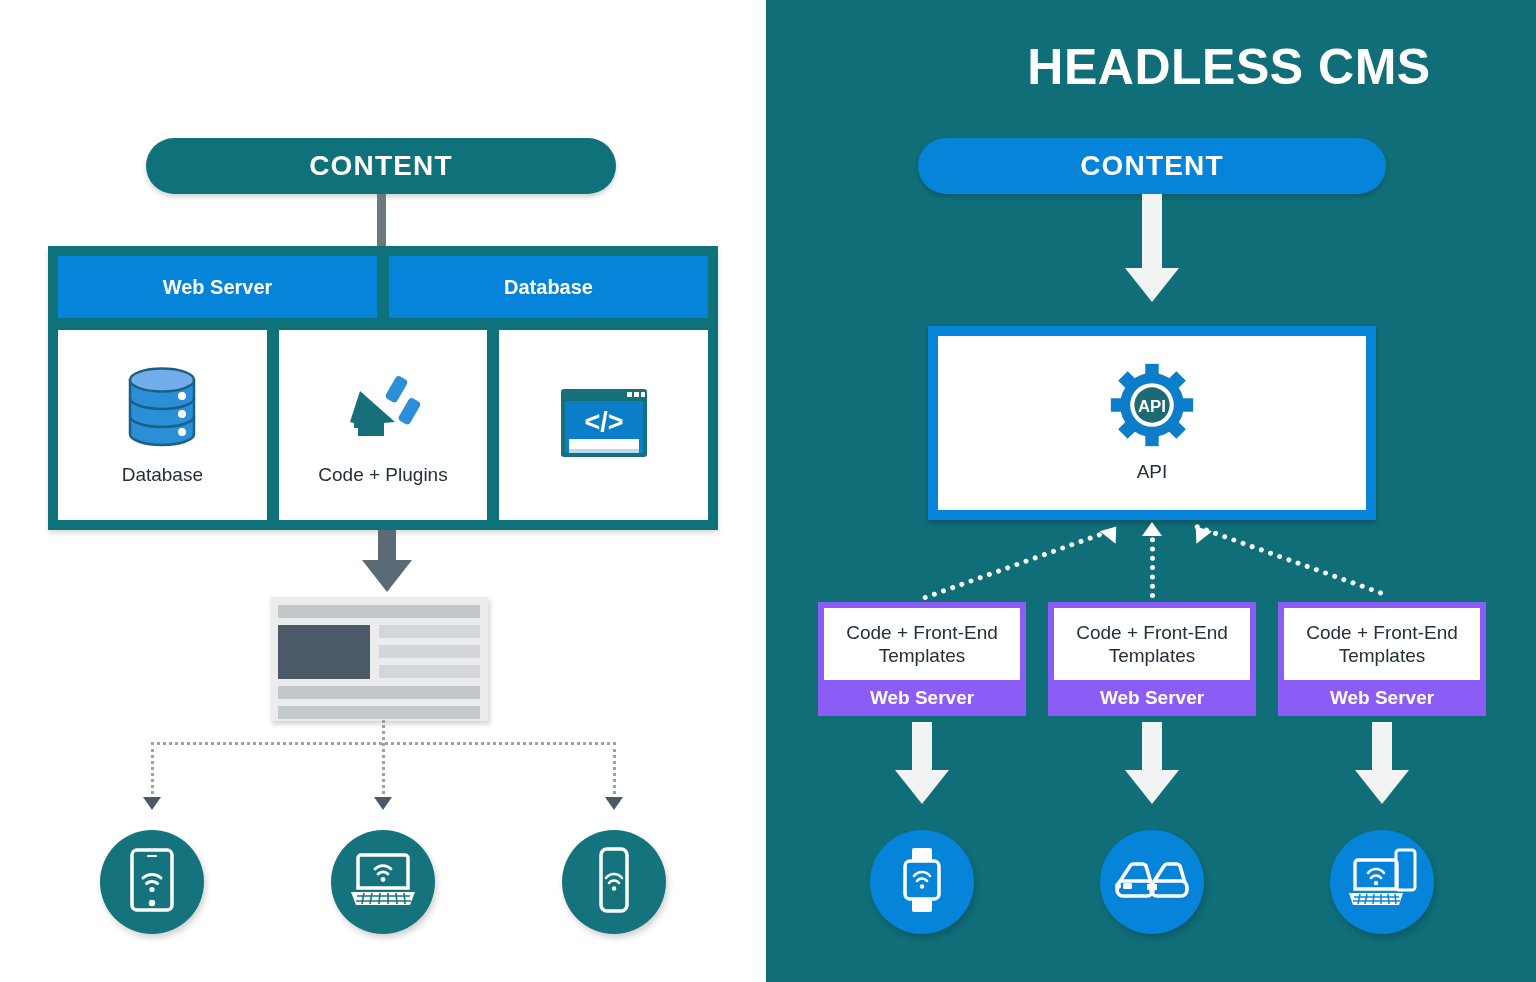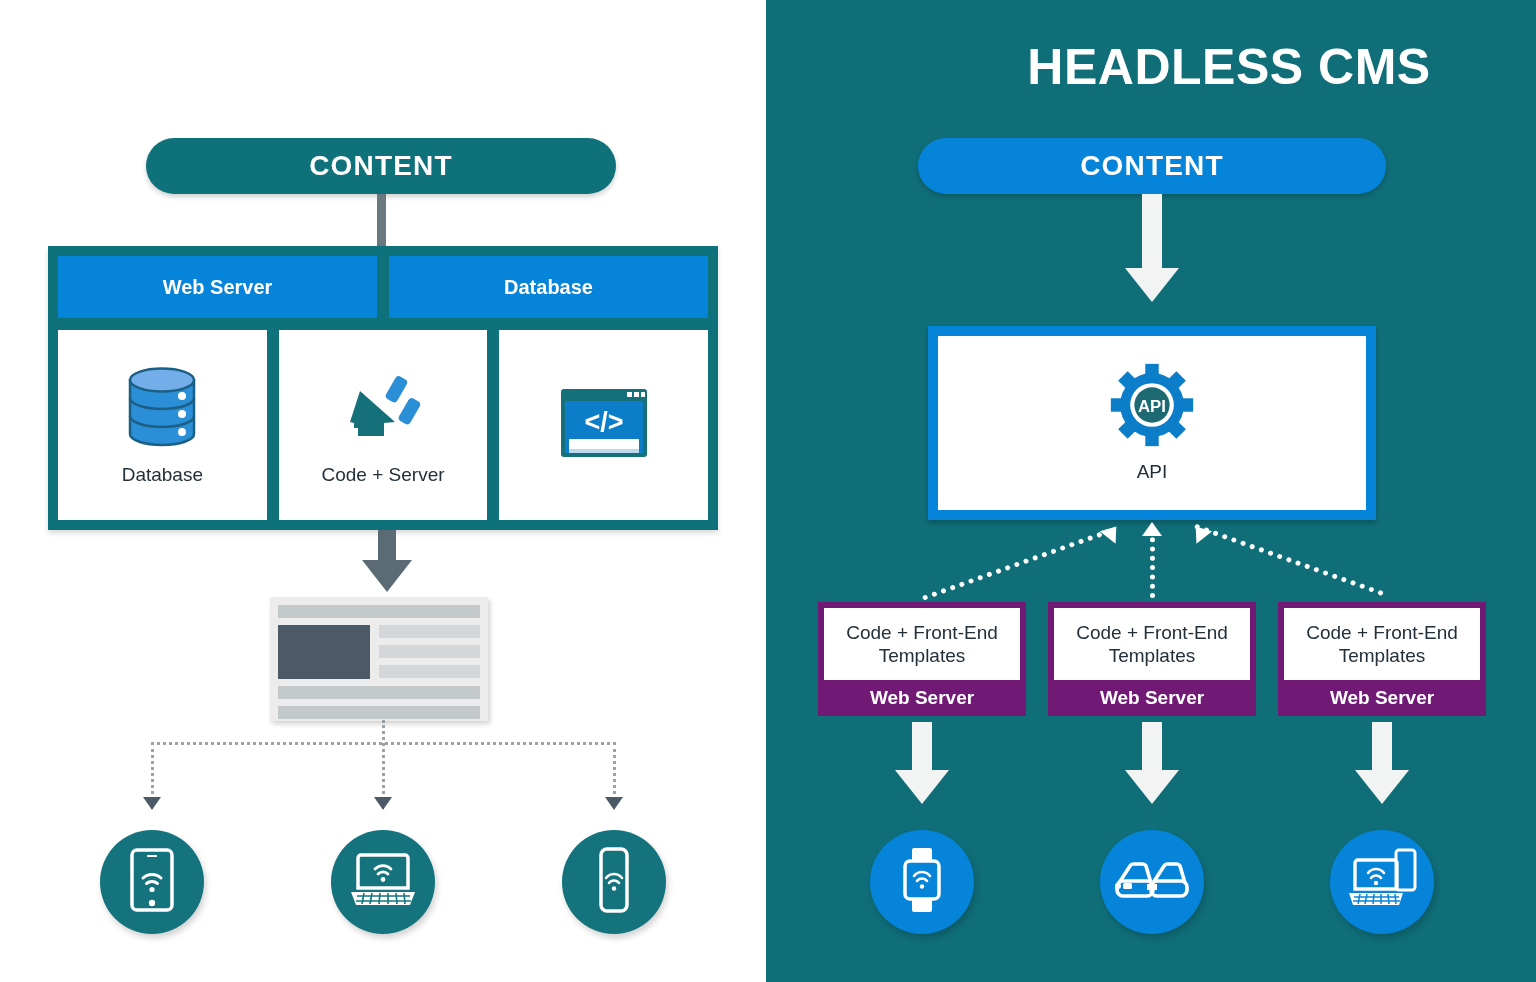--- a/index.html
+++ b/index.html
@@ -105,21 +105,21 @@
   
   .dotw{position:absolute;height:0;border-top:5px dotted #ffffff;transform-origin:0 0;}
   .dotw-v{position:absolute;border-left:5px dotted #ffffff;}
   .head-up{
     position:absolute;width:0;height:0;
     border-left:10px solid transparent;border-right:10px solid transparent;
     border-bottom:14px solid #ffffff;
   }
 
   
-  .ws-card{position:absolute;width:208px;background:#701a75;padding:6px 6px 0 6px;box-sizing:border-box;}
+  .ws-card{position:absolute;width:208px;background:#8b5cf6;padding:6px 6px 0 6px;box-sizing:border-box;}
   .ws-top{background:#ffffff;height:72px;display:flex;align-items:center;justify-content:center;
           text-align:center;font-size:19px;line-height:23px;color:#23303a;}
   .ws-bot{height:36px;display:flex;align-items:center;justify-content:center;
           color:#ffffff;font-weight:bold;font-size:19px;}
 
   
   .circ{
     position:absolute;width:104px;height:104px;border-radius:50%;
     display:flex;align-items:center;justify-content:center;
     box-shadow:2px 4px 6px rgba(0,0,0,.18);
@@ -165,21 +165,21 @@
 
       <div class="cell-white">
         <span>
           <svg width="86" height="86" viewBox="0 0 86 86">
             <path d="M20 27 L55 58 L32 60 L30 72 L18 72 L18 60 L10 58 Z" fill="#15707a"></path>
             <path d="M14 58 L44 58 L44 72 L30 72 L30 64 L14 64 Z" fill="#15707a"></path>
             <rect x="50" y="12" width="13" height="26" rx="4" fill="#2b8fd8" transform="rotate(30 56 25)"></rect>
             <rect x="63" y="34" width="13" height="26" rx="4" fill="#2b8fd8" transform="rotate(30 69 47)"></rect>
           </svg>
         </span>
-        <span class="lbl">Code + Server</span>
+        <span class="lbl">Code + Plugins</span>
       </div>
 
       <div class="cell-white">
         <span>
           <svg width="90" height="72" viewBox="0 0 90 72">
             <rect x="2" y="2" width="86" height="68" rx="3" fill="#15707a"></rect>
             <rect x="6" y="14" width="78" height="52" fill="#0c7ec9"></rect>
             <rect x="68" y="5" width="5" height="5" fill="#ffffff"></rect>
             <rect x="75" y="5" width="5" height="5" fill="#ffffff"></rect>
             <rect x="82" y="5" width="4" height="5" fill="#ffffff"></rect>

